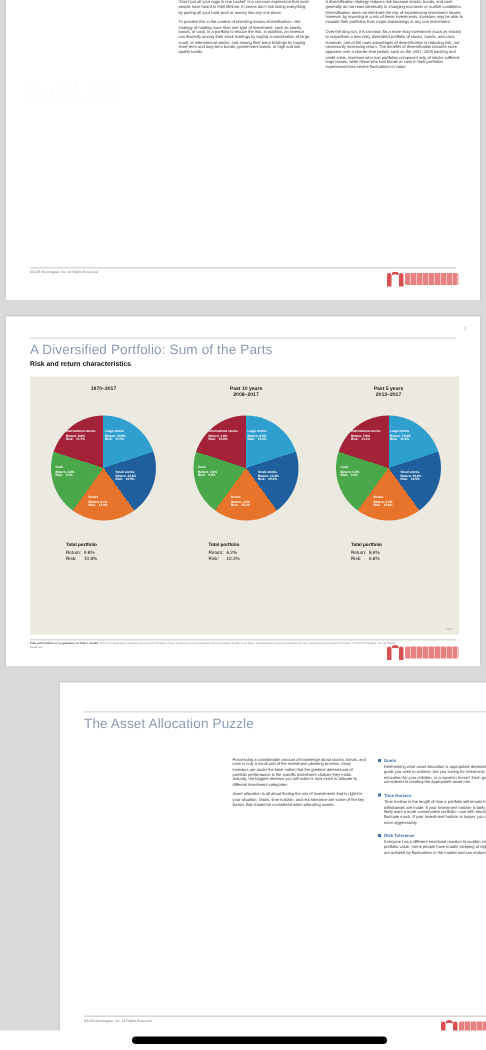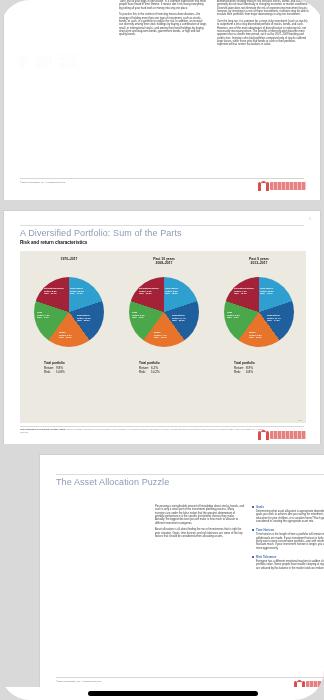--- a/index.html
+++ b/index.html
@@ -2,21 +2,21 @@
 <html><head>
 <meta charset="utf-8">
 <style>
   html,body{margin:0;padding:0;}
   body{
     width:324px;height:700px;overflow:hidden;
     background:#d9d9d9;
     font-family:"Liberation Sans", sans-serif;
     position:relative;
   }
-  .viewer{width:324px;height:700px;position:relative;background:#d9d9d9;overflow:hidden;border-radius:30px;}
+  .viewer{width:324px;height:700px;position:relative;background:#d9d9d9;overflow:hidden;}
 
   
   .page{
     position:absolute;left:4px;width:316px;background:#ffffff;
     box-shadow:0 0 0 1px #cfcfcf;
   }
   .page-inner{position:absolute;inset:0;}
 
   .folio{
     position:absolute;right:9px;top:6px;font-size:3px;color:#b7b7b7;

